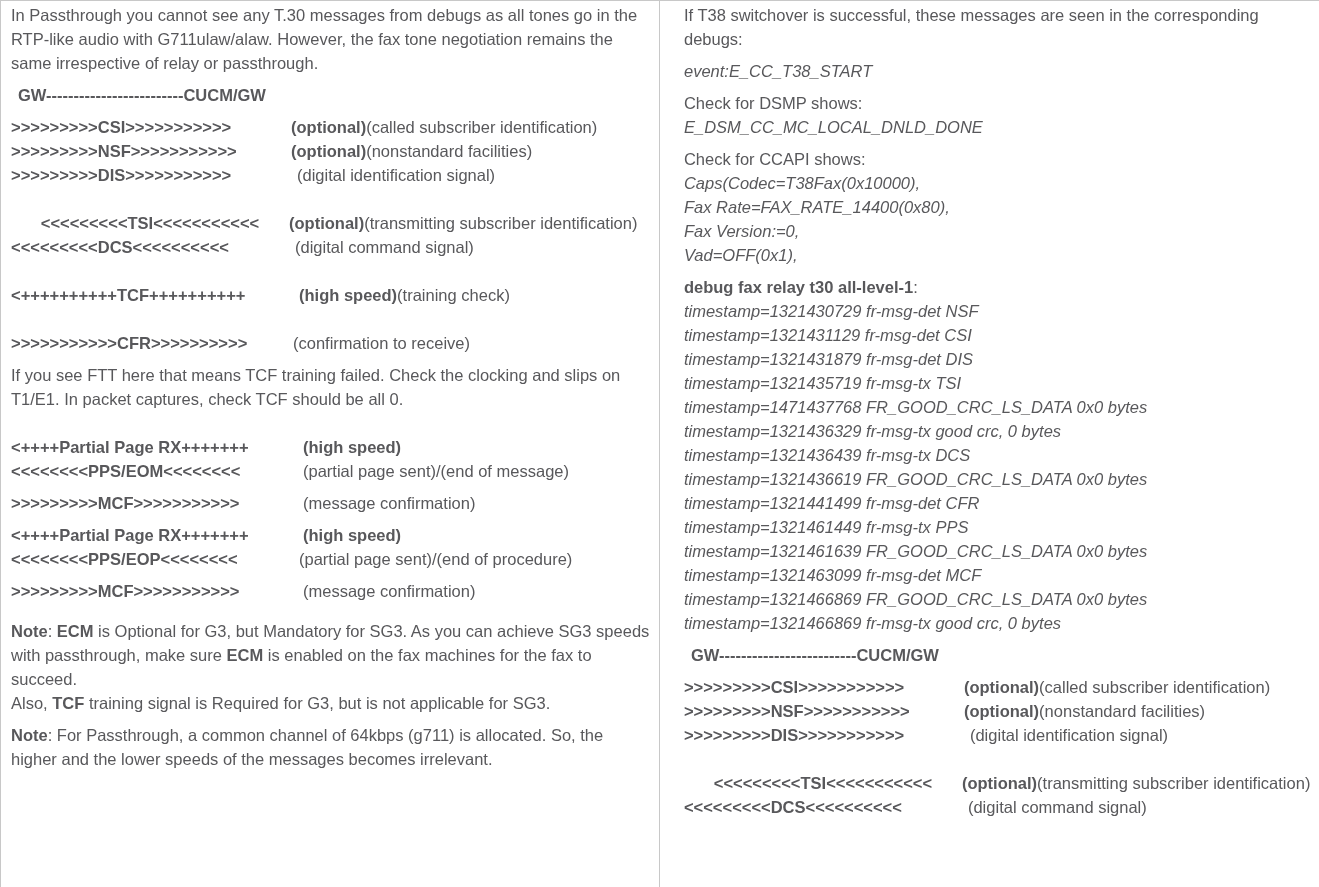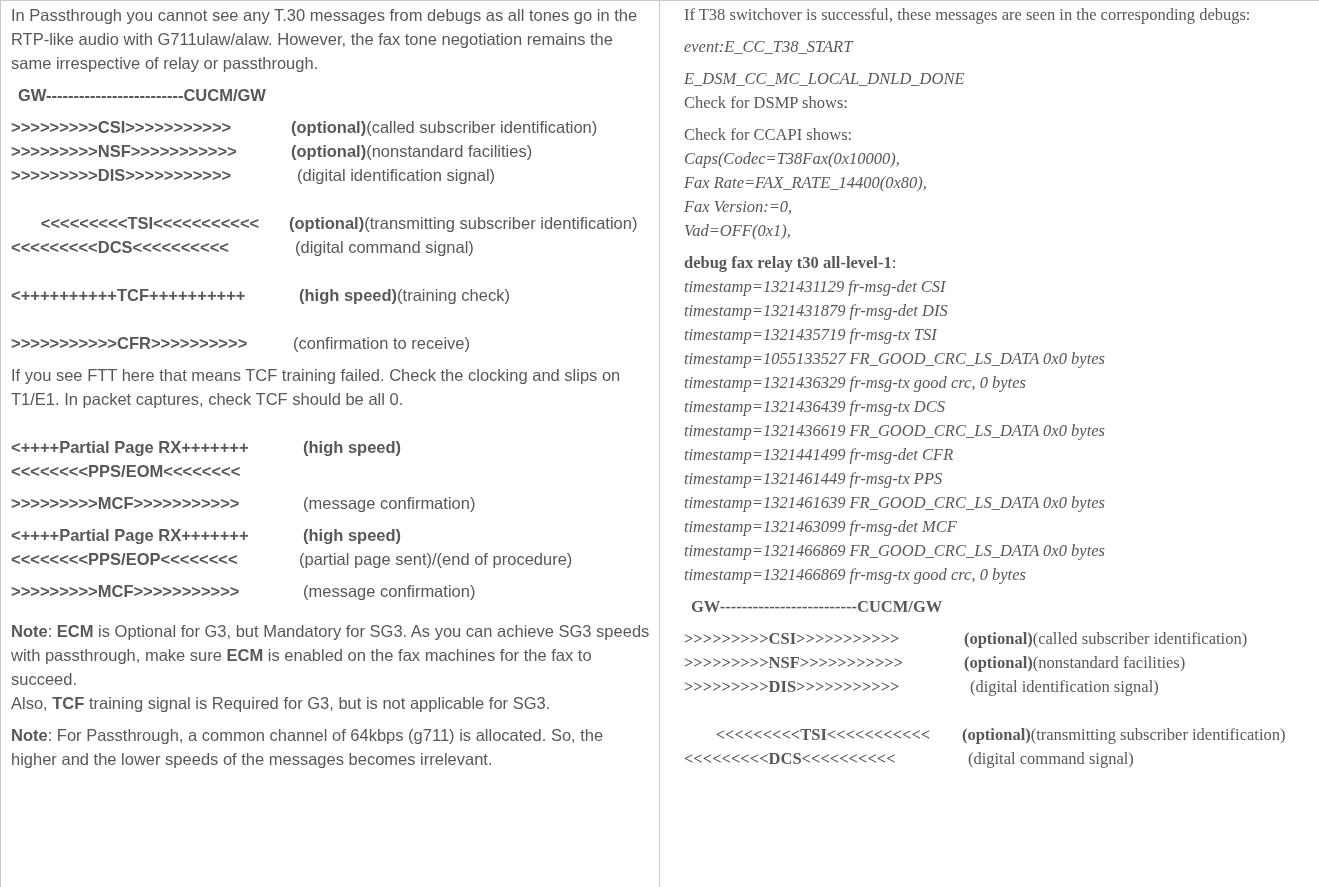--- a/index.html
+++ b/index.html
@@ -36,21 +36,20 @@
   }
   .col-left {
     width: 668px;
     border-left: 1px solid #c8c8c8;
     border-right: 1px solid #c8c8c8;
   }
   .col-right {
     width: 651px;
     padding-left: 8px;
     padding-right: 0;
-    font-family: Liberation Serif, serif;
   }
   p {
     margin: 0 0 8px 0;
   }
   .it { font-style: italic; }
   .flow-head {
     font-weight: bold;
     margin: 0 0 8px 7px;
   }
   .flow-row {
@@ -116,20 +115,21 @@
     <div class="gap-s"></div>
     <p>If you see FTT here that means TCF training failed. Check the clocking and slips on T1/E1. In packet captures, check TCF should be all 0.</p>
     <div class="gap" style="height:16px"></div>
 
     <div class="flow-row">
       <span class="flow-arrow" style="width:292px">&lt;++++Partial Page RX+++++++</span>
       <b class="flow-desc">(high speed)</b>
     </div>
     <div class="flow-row">
       <span class="flow-arrow" style="width:292px">&lt;&lt;&lt;&lt;&lt;&lt;&lt;&lt;PPS/EOM&lt;&lt;&lt;&lt;&lt;&lt;&lt;&lt;</span>
+      <span class="flow-desc">(partial page sent)/(end of message)</span>
     </div>
     <div class="gap-s"></div>
     <div class="flow-row">
       <span class="flow-arrow" style="width:292px">&gt;&gt;&gt;&gt;&gt;&gt;&gt;&gt;&gt;MCF&gt;&gt;&gt;&gt;&gt;&gt;&gt;&gt;&gt;&gt;&gt;</span>
       <span class="flow-desc">(message confirmation)</span>
     </div>
     <div class="gap-s"></div>
     <div class="flow-row">
       <span class="flow-arrow" style="width:292px">&lt;++++Partial Page RX+++++++</span>
       <b class="flow-desc">(high speed)</b>
@@ -155,36 +155,37 @@
     </p>
   </div>
 
   <div class="col col-right">
     <p>If T38 switchover is successful, these messages are seen in the corresponding debugs:</p>
 
     <p>
       <span class="line it">event:E_CC_T38_START</span>
     </p>
     <p>
+      <span class="line">Check for DSMP shows:</span>
       <span class="line it">E_DSM_CC_MC_LOCAL_DNLD_DONE</span>
-      <span class="line">Check for DSMP shows:</span>
     </p>
     <p>
       <span class="line">Check for CCAPI shows:</span>
       <span class="line it">Caps(Codec=T38Fax(0x10000),</span>
       <span class="line it">Fax Rate=FAX_RATE_14400(0x80),</span>
       <span class="line it">Fax Version:=0,</span>
       <span class="line it">Vad=OFF(0x1),</span>
     </p>
     <p>
       <span class="line"><b>debug fax relay t30 all-level-1</b><span>:</span></span>
+      <span class="line it">timestamp=1321430729 fr-msg-det NSF</span>
       <span class="line it">timestamp=1321431129 fr-msg-det CSI</span>
       <span class="line it">timestamp=1321431879 fr-msg-det DIS</span>
       <span class="line it">timestamp=1321435719 fr-msg-tx TSI</span>
-      <span class="line it">timestamp=1055133527 FR_GOOD_CRC_LS_DATA 0x0 bytes</span>
+      <span class="line it">timestamp=1471437768 FR_GOOD_CRC_LS_DATA 0x0 bytes</span>
       <span class="line it">timestamp=1321436329 fr-msg-tx good crc, 0 bytes</span>
       <span class="line it">timestamp=1321436439 fr-msg-tx DCS</span>
       <span class="line it">timestamp=1321436619 FR_GOOD_CRC_LS_DATA 0x0 bytes</span>
       <span class="line it">timestamp=1321441499 fr-msg-det CFR</span>
       <span class="line it">timestamp=1321461449 fr-msg-tx PPS</span>
       <span class="line it">timestamp=1321461639 FR_GOOD_CRC_LS_DATA 0x0 bytes</span>
       <span class="line it">timestamp=1321463099 fr-msg-det MCF</span>
       <span class="line it">timestamp=1321466869 FR_GOOD_CRC_LS_DATA 0x0 bytes</span>
       <span class="line it">timestamp=1321466869 fr-msg-tx good crc, 0 bytes</span>
     </p>

